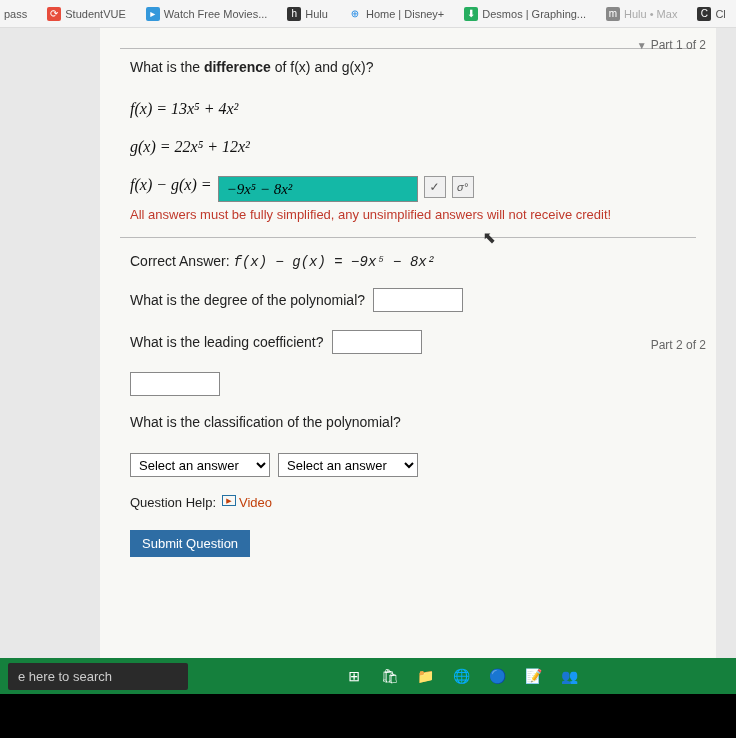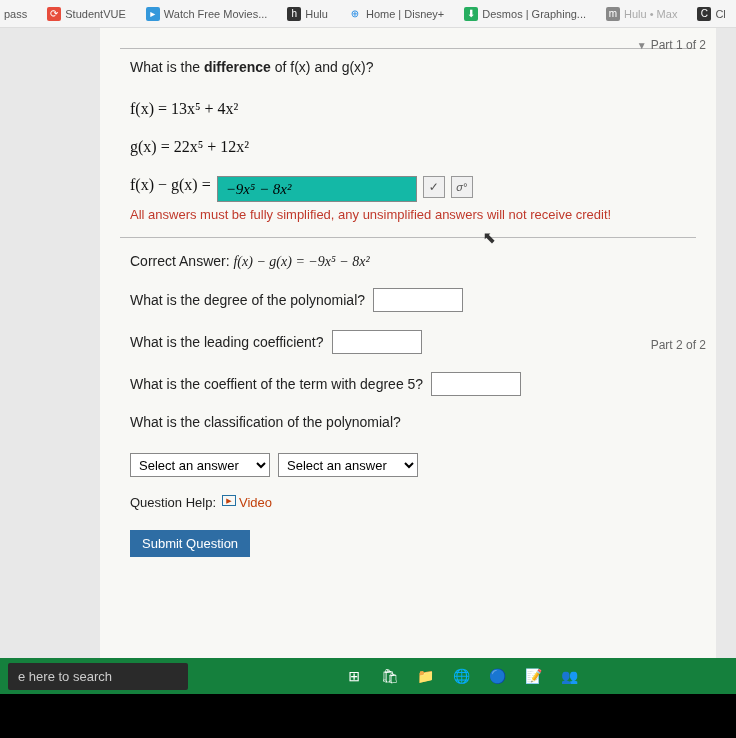--- a/index.html
+++ b/index.html
@@ -20,31 +20,31 @@
     .part-label { position: absolute; right: 10px; font-size: 12px; color: #666; display: flex; align-items: center; gap: 4px; }
     .part-label.p1 { top: 10px; }
     .part-label.p2 { top: 310px; }
     .part-arrow { color: #888; font-size: 10px; }
     
     hr.part-divider { border: none; border-top: 1px solid #bbb; margin: 0 -10px 10px -10px; }
     
     .question-text { font-size: 14px; color: #222; margin-bottom: 25px; }
     .question-text strong { font-weight: bold; }
     
-    .math-display { font-family: 'Times New Roman', serif; font-size: 16px; color: #111; margin: 20px 0; }
+    .math-display { font-family: 'Times New Roman', serif; font-style: italic; font-size: 16px; color: #111; margin: 20px 0; }
     
     .answer-line { display: flex; align-items: flex-start; gap: 6px; margin: 20px 0 5px 0; }
     .answer-input { border: 1px solid #888; padding: 4px 8px; font-family: 'Times New Roman', serif; font-style: italic; font-size: 15px; width: 200px; height: 26px; background: #14b8a6; }
     .check-btn { width: 22px; height: 22px; border: 1px solid #999; background: #f0f0f0; font-size: 12px; cursor: pointer; display: flex; align-items: center; justify-content: center; color: #555; }
     .sigma-btn { width: 22px; height: 22px; border: 1px solid #999; background: #f0f0f0; font-size: 11px; cursor: pointer; display: flex; align-items: center; justify-content: center; color: #555; font-style: italic; }
     
     .warning-text { color: #c0392b; font-size: 13px; margin-bottom: 15px; }
     
     .correct-answer { font-size: 14px; color: #222; margin: 15px 0; }
-    .correct-answer .math { font-family: Liberation Serif, serif; font-style: italic; }
+    .correct-answer .math { font-family: Liberation Mono, monospace; font-style: italic; }
     
     .sub-question { font-size: 14px; color: #222; margin: 18px 0; display: flex; align-items: center; gap: 8px; }
     .small-input { border: 1px solid #888; width: 90px; height: 24px; background: white; padding: 2px 5px; }
     
     .select-row { display: flex; gap: 8px; margin: 23px 0 18px 0; }
     select { border: 1px solid #888; background: white; font-size: 13px; padding: 2px 4px; height: 24px; width: 140px; }
     
     .help-line { font-size: 13px; color: #222; margin: 15px 0; display: flex; align-items: center; gap: 6px; }
     .video-link { color: #c2410c; cursor: pointer; display: flex; align-items: flex-start; gap: 3px; }
     .video-icon { width: 14px; height: 11px; border: 1px solid #2471a3; display: inline-flex; align-items: center; justify-content: center; font-size: 7px; }
@@ -133,21 +133,20 @@
     <span>What is the degree of the polynomial?</span>
     <input class="small-input" style="">
   </div>
   
   <div class="sub-question">
     <span>What is the leading coefficient?</span>
     <input class="small-input" style="">
   </div>
   
   <div class="sub-question">
-    <span>What is the coeffient of the term with degree 5?</span>
     <input class="small-input" style="">
   </div>
   
   <div class="sub-question" style="margin-bottom:4px">
     <span>What is the classification of the polynomial?</span>
   </div>
   <div class="select-row">
     <select>
       <option>Select an answer</option>
     </select>

